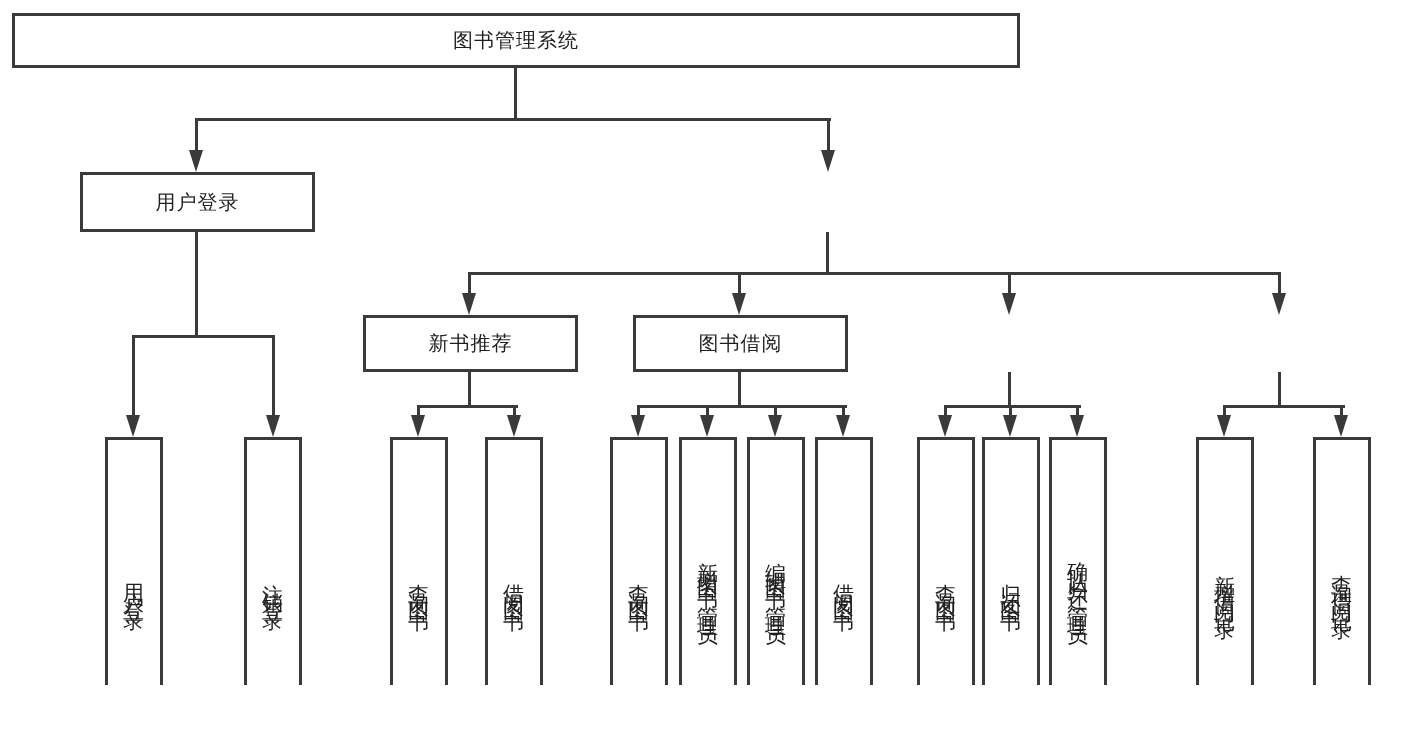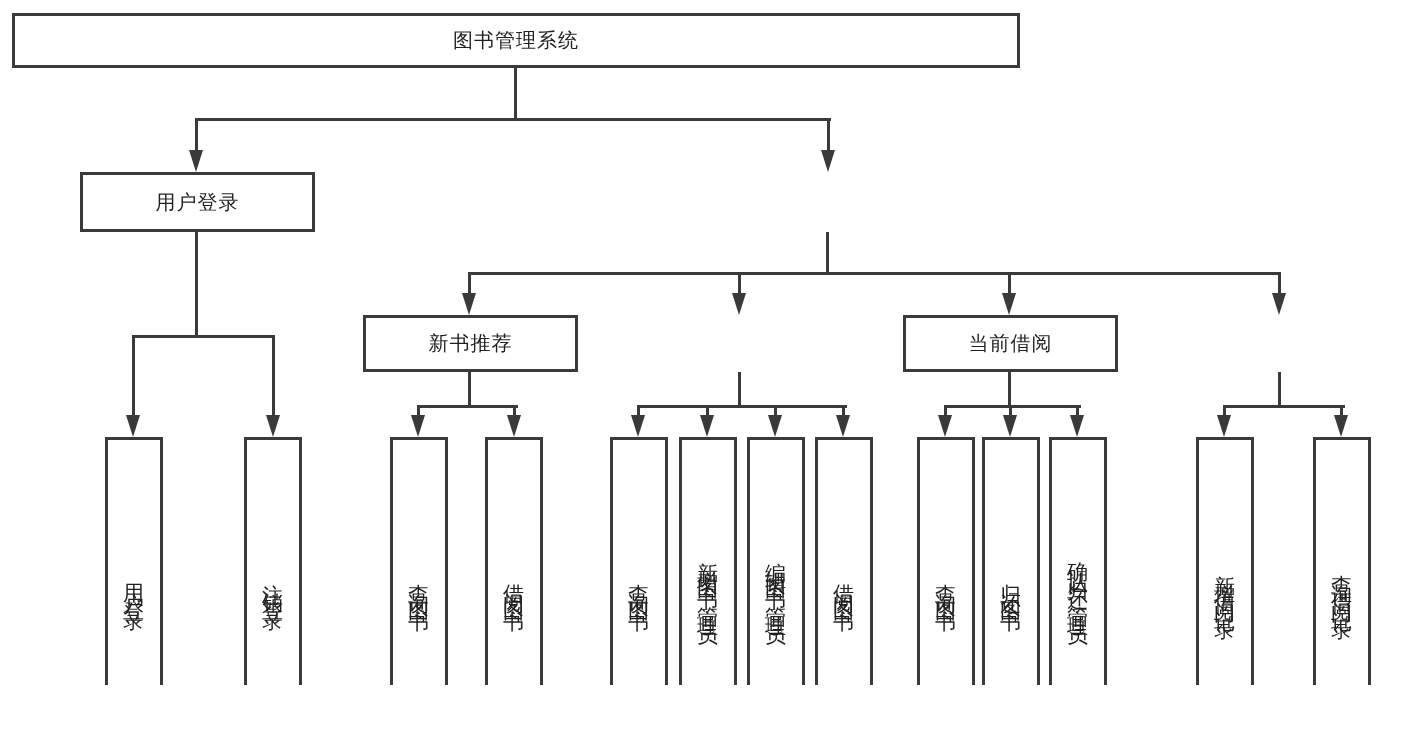--- a/index.html
+++ b/index.html
@@ -77,21 +77,21 @@
   <div class="vline" style="left:468px;top:272px;height:22px"></div>
   <div class="arrow" style="left:462px;top:293px"></div>
   <div class="vline" style="left:738px;top:272px;height:22px"></div>
   <div class="arrow" style="left:732px;top:293px"></div>
   <div class="vline" style="left:1008px;top:272px;height:22px"></div>
   <div class="arrow" style="left:1002px;top:293px"></div>
   <div class="vline" style="left:1278px;top:272px;height:22px"></div>
   <div class="arrow" style="left:1272px;top:293px"></div>
 
   <div class="box" style="left:363px;top:315px;width:215px;height:57px">新书推荐</div>
-  <div class="box" style="left:903px;top:315px;width:215px;height:57px">当前借阅</div>
+  <div class="box" style="left:633px;top:315px;width:215px;height:57px">图书借阅</div>
 
   <div class="vline" style="left:468px;top:372px;height:35px"></div>
   <div class="hline" style="left:417px;top:405px;width:101px"></div>
   <div class="vline" style="left:417px;top:405px;height:12px"></div>
   <div class="arrow" style="left:411px;top:415px"></div>
   <div class="vline" style="left:513px;top:405px;height:12px"></div>
   <div class="arrow" style="left:507px;top:415px"></div>
 
   <div class="vline" style="left:738px;top:372px;height:35px"></div>
   <div class="hline" style="left:637px;top:405px;width:210px"></div>

